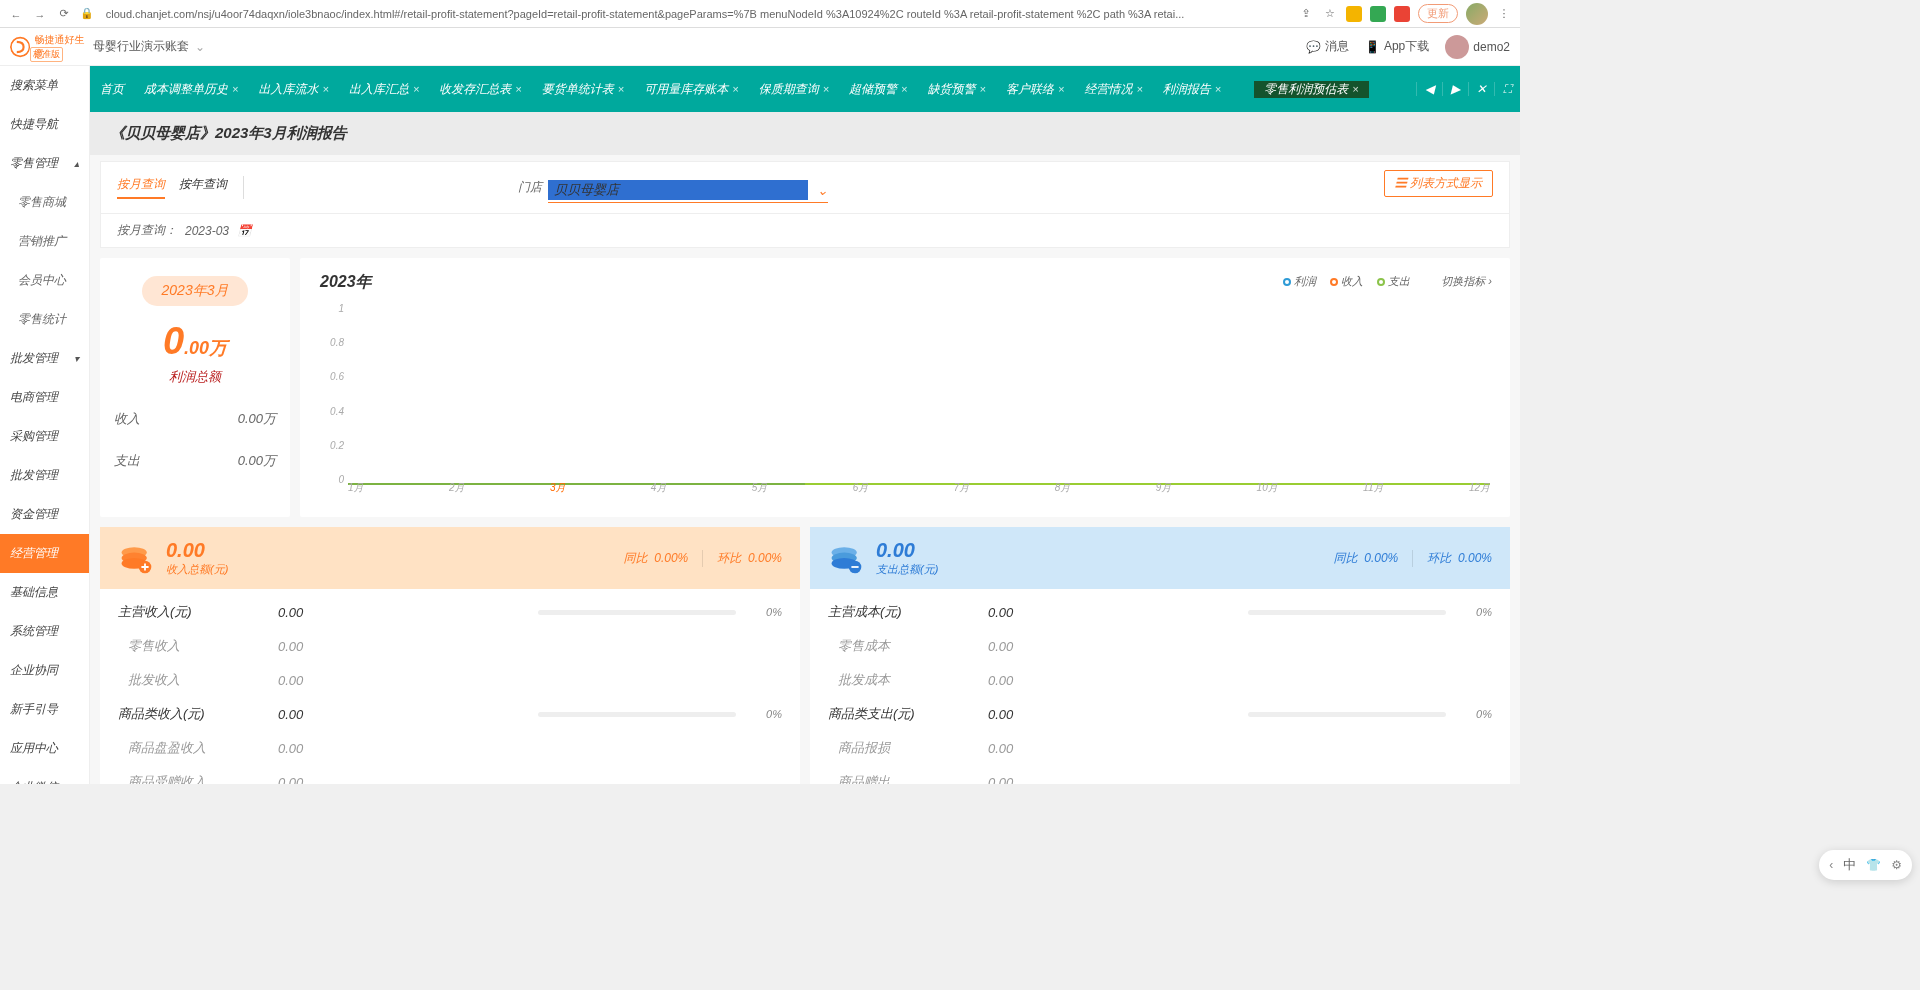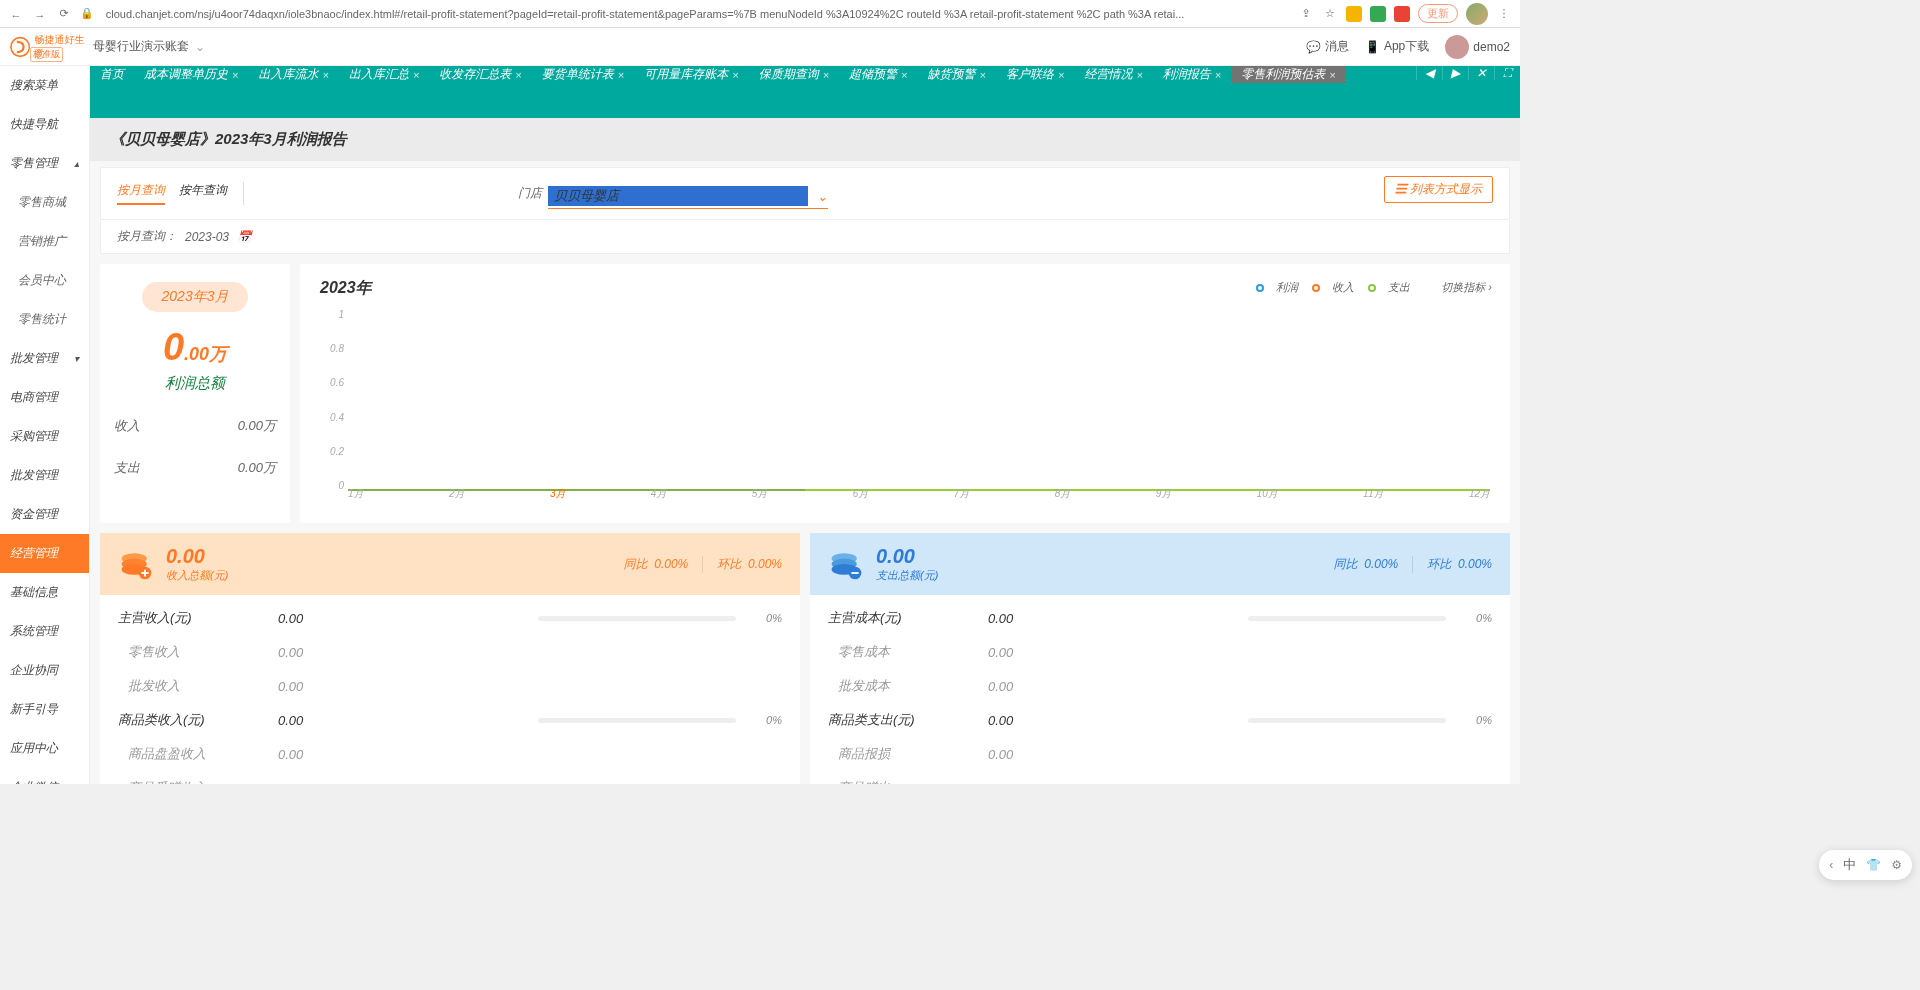--- a/index.html
+++ b/index.html
@@ -34,24 +34,24 @@
 .sidebar { width: 90px; background: #fff; border-right: 1px solid #eee; overflow-y: auto; }
 .sidebar .item { padding: 11px 10px; font-size: 12px; color: #444; cursor: pointer; display: flex; align-items: center; justify-content: space-between; }
 .sidebar .item.child { padding-left: 18px; color: #666; }
 .sidebar .item.active { background: #ff7a26; color: #fff; }
 .sidebar .caret { color: #555; font-size: 10px; }
 
 
 .content { flex: 1; display: flex; flex-direction: column; background: #f7f7f7; overflow: hidden; }
 
 
-.tabs { height: 52px; background: #00a99d; display: flex; align-items: flex-start; color: #fff; font-size: 12px; }
+.tabs { height: 46px; background: #00a99d; display: flex; align-items: center; color: #fff; font-size: 12px; }
 .tabs .tab { padding: 0 10px; display: flex; align-items: center; gap: 4px; cursor: pointer; white-space: nowrap; position: relative; }
 .tabs .tab .close { font-size: 11px; opacity: 0.8; }
-.tabs .tab.active { background: #737373; }
+.tabs .tab.active { background: #14532d; margin-left: 23px; }
 .tabs .ctrl { margin-left: auto; display: flex; }
 .tabs .ctrl .btn { width: 26px; display: flex; align-items: center; justify-content: center; border-left: 1px solid rgba(255,255,255,0.2); cursor: pointer; }
 
 
 .page { flex: 1; overflow-y: auto; padding: 0; }
 .page-title-bar { background: #ebebeb; padding: 12px 20px; font-size: 15px; font-weight: bold; color: #333; }
 .query-bar { background: #fff; border: 1px solid #eee; margin: 6px 10px 0; padding: 10px 16px; display: flex; align-items: center; gap: 14px; position: relative; }
 .query-tabs { display: flex; gap: 14px; border-right: 1px solid #ddd; padding-right: 16px; }
 .query-tabs .qt { cursor: pointer; padding-bottom: 4px; }
 .query-tabs .qt.active { color: #ff7a26; border-bottom: 2px solid #ff7a26; }
@@ -63,26 +63,26 @@
 .query-sub { background: #fff; border: 1px solid #eee; border-top: none; margin: 0 10px; padding: 8px 16px; display: flex; align-items: center; gap: 8px; color: #666; }
 .query-sub .cal-icon { color: #ff7a26; }
 
 
 .row-top { display: flex; gap: 10px; margin: 10px; }
 .card { background: #fff; border-radius: 2px; }
 .summary-card { width: 190px; padding: 18px 14px; text-align: center; }
 .month-pill { background: #ffe6d4; color: #ff7a26; border-radius: 18px; padding: 6px 20px; display: inline-block; font-size: 14px; }
 .big-num { margin-top: 16px; font-size: 38px; color: #ff7a26; font-weight: 600; line-height: 1; }
 .big-num .unit { font-size: 18px; font-weight: 700; }
-.big-num-lbl { color: #15803d; margin-top: 8px; font-size: 15px; }
+.big-num-lbl { color: #b91c1c; margin-top: 8px; font-size: 13px; }
 .summary-kv { display: flex; justify-content: space-between; margin-top: 24px; color: #666; font-size: 13px; }
 .chart-card { flex: 1; padding: 14px 20px; position: relative; }
 .chart-title { font-size: 16px; font-weight: bold; }
 .legend { position: absolute; right: 100px; top: 16px; display: flex; gap: 14px; font-size: 11px; color: #666; }
-.legend .lg { display: flex; align-items: center; gap: 12px; }
+.legend .lg { display: flex; align-items: center; gap: 3px; }
 .legend .dot { width: 8px; height: 8px; border-radius: 50%; border: 2px solid; background: #fff; }
 .switch-ind { position: absolute; right: 18px; top: 16px; color: #666; cursor: pointer; font-size: 11px; }
 .chart-body { height: 200px; position: relative; margin-top: 10px; }
 .y-axis { position: absolute; left: 0; top: 0; bottom: 18px; width: 24px; display: flex; flex-direction: column; justify-content: space-between; color: #aaa; font-size: 10px; text-align: right; }
 .x-axis { position: absolute; left: 28px; right: 0; bottom: 8px; display: flex; justify-content: space-between; color: #aaa; font-size: 10px; }
 .x-axis .xt.cur { color: #ff6a00; }
 .plot { position: absolute; left: 28px; right: 0; top: 0; bottom: 18px; }
 .plot .zero-line { position: absolute; left: 0; right: 0; bottom: 0; height: 2px; background: #9acd32; }
 .plot .zero-line-part { position: absolute; left: 0; width: 40%; bottom: 0; height: 2px; background: #7cb342; }
 

